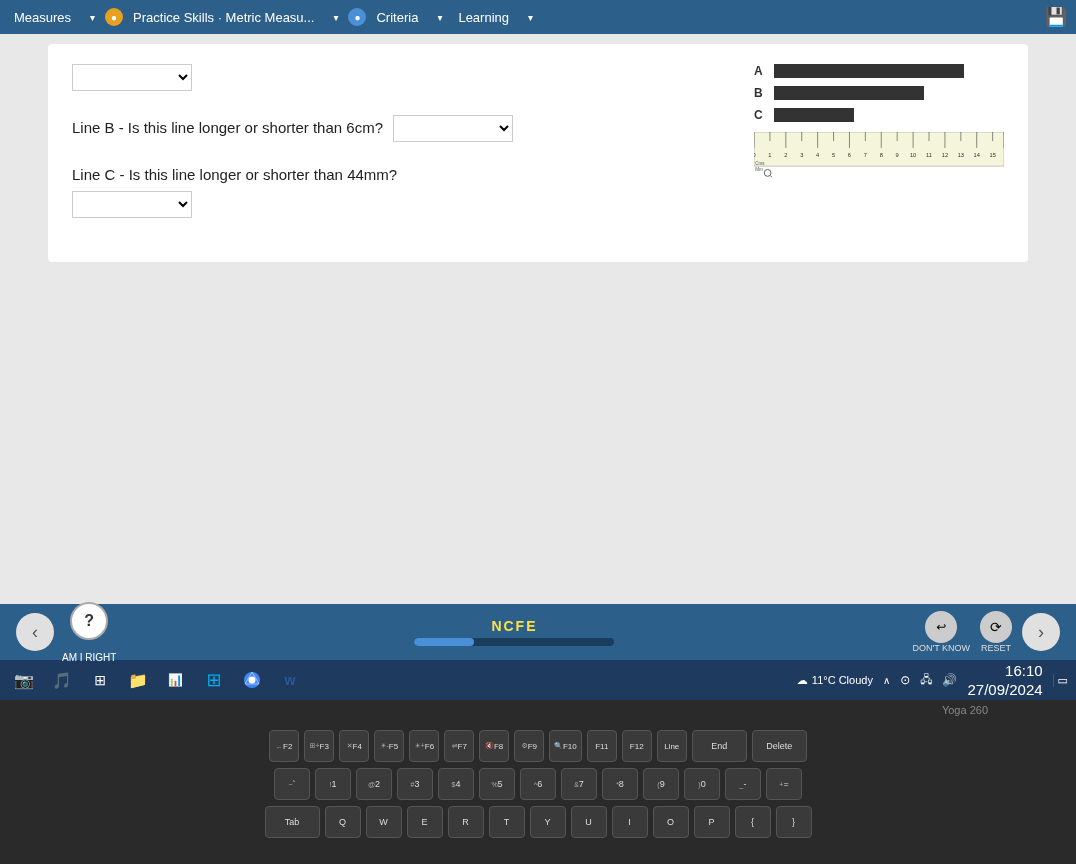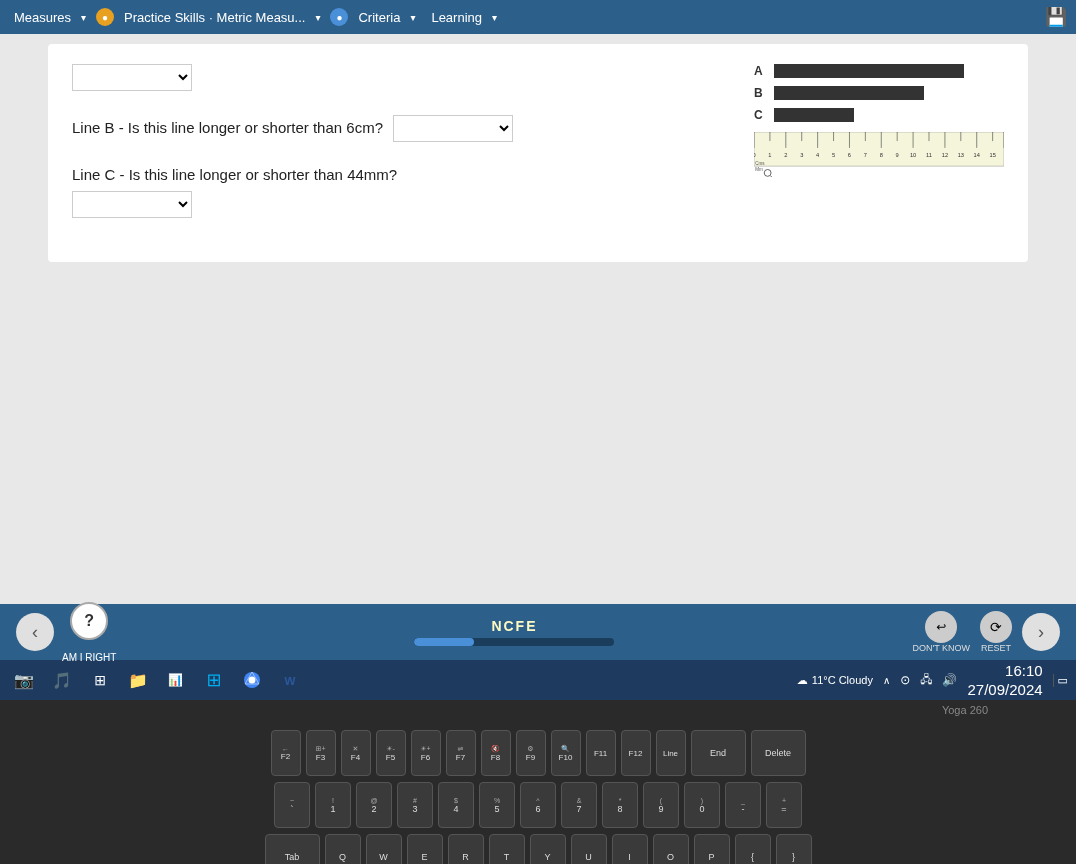--- a/index.html
+++ b/index.html
@@ -18,21 +18,21 @@
       display: flex;
       align-items: center;
       padding: 0 8px;
       gap: 4px;
       color: white;
       font-size: 13px;
     }
     .top-bar-item {
       display: flex;
       align-items: center;
-      gap: 10px;
+      gap: 19px;
       padding: 2px 6px;
       cursor: pointer;
       white-space: nowrap;
     }
     .top-bar-item .arrow {
       font-size: 10px;
     }
     .circle-icon {
       width: 18px;
       height: 18px;
@@ -195,21 +195,21 @@
     }
 
     .nav-center {
       display: flex;
       flex-direction: column;
       align-items: center;
       gap: 4px;
     }
 
     .ncfe-logo {
-      color: #fef9c3;
+      color: #fde047;
       font-size: 14px;
       font-weight: bold;
       letter-spacing: 2px;
     }
 
     .progress-bar-outer {
       width: 200px;
       height: 8px;
       background: #1a3d5c;
       border-radius: 4px;
@@ -309,26 +309,26 @@
       justify-content: center;
     }
 
     .key {
       background: #3a3a3a;
       border: 1px solid #555;
       border-radius: 4px;
       color: #ddd;
       font-size: 9px;
       display: flex;
-      flex-direction: column;
+      flex-direction: row;
       align-items: center;
       justify-content: center;
       padding: 2px 4px;
       min-width: 36px;
-      height: 46px;
+      height: 32px;
       cursor: pointer;
     }
 
     .key-label-top {
       font-size: 7px;
       color: #aaa;
     }
 
     .key-wide {
       min-width: 55px;

